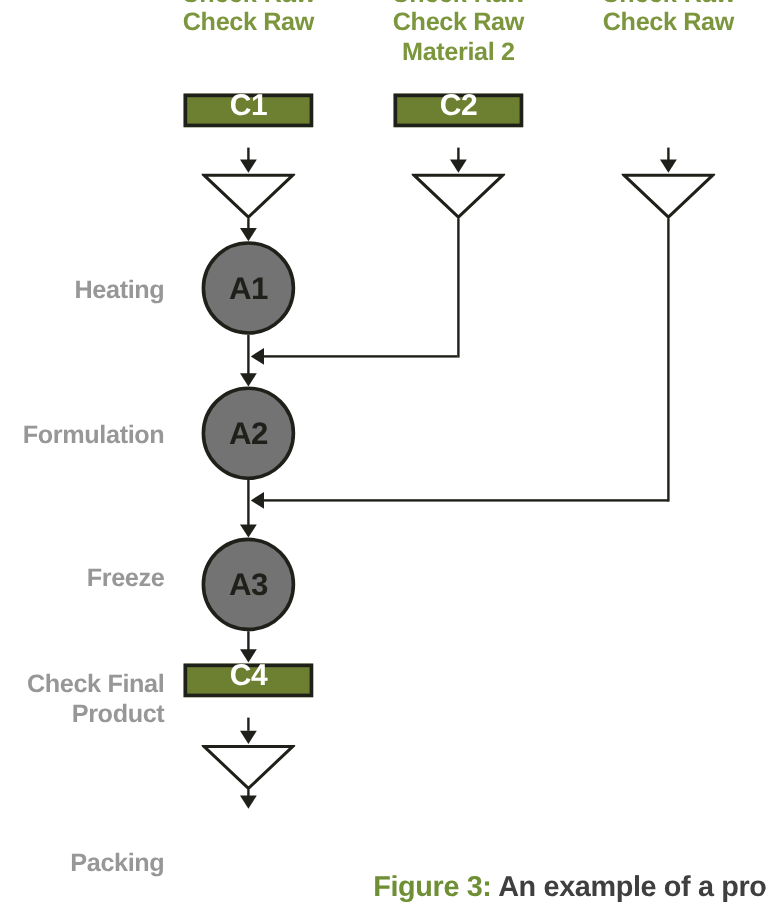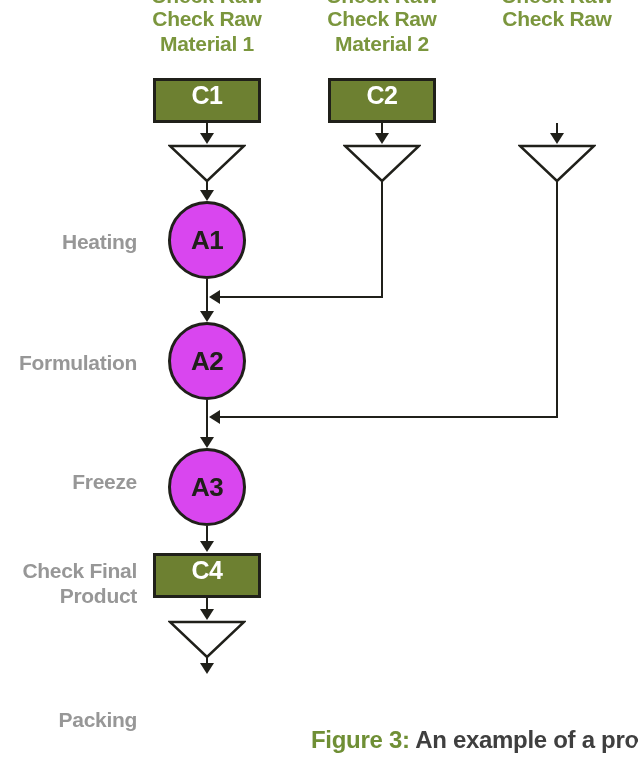--- a/index.html
+++ b/index.html
@@ -9,27 +9,27 @@
   }
   
   .frag{position:absolute;top:0;height:4px;width:160px;overflow:hidden;
         text-align:center;color:#7b963d;font-weight:bold;font-size:21px;}
   .frag span{display:block;margin-top:-17px;line-height:25px;}
   
   .col-header{position:absolute;top:6px;width:160px;text-align:center;
         color:#7b963d;font-weight:bold;font-size:21px;line-height:25px;
         letter-spacing:-0.3px;}
   
-  .cbox{position:absolute;width:108px;height:45px;box-sizing:border-box;
+  .cbox{position:absolute;width:108px;height:28px;box-sizing:border-box;
         background:#6d8031;border:3px solid #20201a;
-        display:flex;align-items:flex-start;justify-content:center;
+        display:flex;align-items:flex-end;justify-content:center;
         color:#ffffff;font-weight:bold;font-size:25px;letter-spacing:-0.5px;}
   
   .node{position:absolute;left:168px;width:72px;height:72px;border-radius:50%;
-        background:#d946ef;border:3px solid #20201a;
+        background:#737373;border:3px solid #20201a;
         display:flex;align-items:center;justify-content:center;
         color:#20201a;font-weight:bold;font-size:26px;letter-spacing:-0.5px;}
   
   .vline{position:absolute;width:2px;background:#20201a;}
   .hline{position:absolute;height:2px;background:#20201a;}
   .ahd{position:absolute;width:0;height:0;border-left:7px solid transparent;
        border-right:7px solid transparent;border-top:11px solid #20201a;}
   .ahl{position:absolute;width:0;height:0;border-top:7px solid transparent;
        border-bottom:7px solid transparent;border-right:11px solid #20201a;}
   .funnel{position:absolute;width:78px;height:39px;}
@@ -53,21 +53,20 @@
     </div>
   <div class="frag" style="left:302px">
       <span>Check Raw</span>
     </div>
   <div class="frag" style="left:477px">
       <span>Check Raw</span>
     </div>
 
   <div class="col-header" style="left:127px">
     <div>Check Raw</div>
-    <div>Material 1</div>
   </div>
   <div class="col-header" style="left:302px">
     <div>Check Raw</div>
     <div>Material 2</div>
   </div>
   <div class="col-header" style="left:477px">
     <div>Check Raw</div>
   </div>
 
   <div class="cbox" style="left:153px;top:78px">

